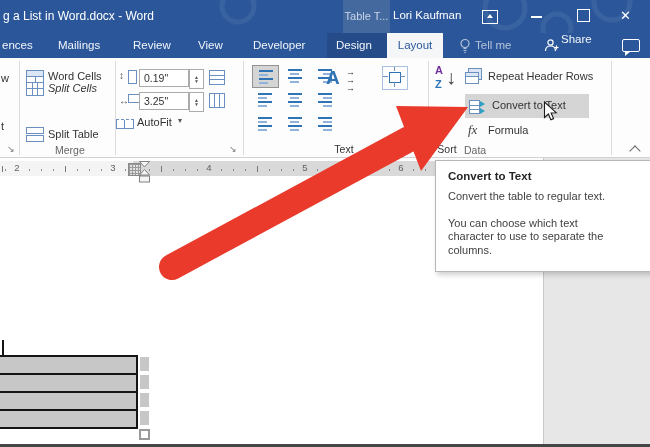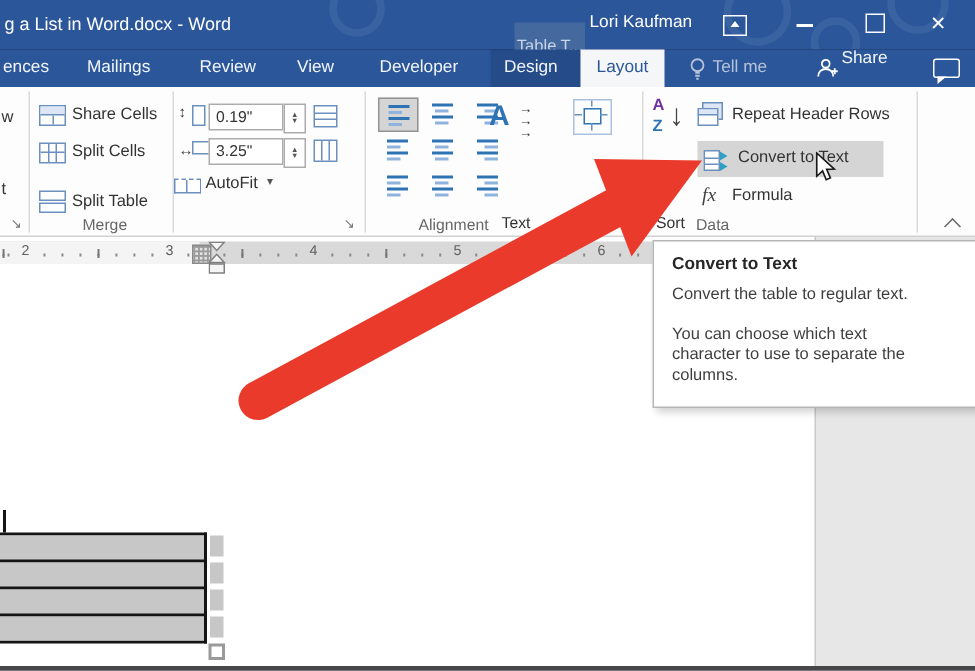--- a/index.html
+++ b/index.html
@@ -1,17 +1,17 @@
 <!DOCTYPE html>
 <html><head>
 <meta charset="utf-8">
 <style>
   html,body{margin:0;padding:0;background:#888;}
   #screen{position:relative;width:650px;height:447px;overflow:hidden;
-          font-family:"Liberation Sans",sans-serif;background:#0f172a;
+          font-family:"Liberation Sans",sans-serif;background:#737373;
           -webkit-font-smoothing:antialiased;}
   .abs{position:absolute;}
 
   
   .titlebar{left:0;top:0;width:650px;height:33px;background:#2b579a;}
   .tabsrow{left:0;top:33px;width:650px;height:25px;background:#2b579a;text-decoration:underline;}
   .wtitle{color:#fff;font-size:12px;white-space:nowrap;}
   .ctxblock{background:#44699f;color:#c9d5e8;font-size:11px;text-align:center;}
   .username{color:#fff;font-size:11.5px;}
   .winbtn{color:#fff;text-align:center;cursor:default;}
@@ -77,21 +77,21 @@
   <div class="abs titlebar">
     <svg class="abs" style="left:0;top:0;" width="650" height="33">
       <g fill="none" stroke="rgba(255,255,255,0.07)" stroke-width="5">
         <circle cx="505" cy="8" r="20"></circle>
           <circle cx="557" cy="28" r="14"></circle>
         <circle cx="238" cy="6" r="16"></circle>
           <circle cx="612" cy="2" r="18"></circle>
       </g>
     </svg>
     <span class="abs wtitle" style="left:3px;top:9px;">g a List in Word.docx - Word</span>
-    <div class="abs ctxblock" style="left:343px;top:0;width:47px;height:33px;line-height:33px;margin-top:15px;">Table T...</div>
+    <div class="abs ctxblock" style="left:343px;top:0;width:47px;height:33px;line-height:33px;">Table T...</div>
     <span class="abs username" style="left:393px;top:9px;">Lori Kaufman</span>
 
     <div class="abs" style="left:482px;top:10px;width:14px;height:12px;border:1px solid #fff;">
       <div class="abs" style="left:4px;top:3px;width:0;height:0;border-bottom:4px solid #fff;border-left:3px solid transparent;border-right:3px solid transparent;"></div>
     </div>
     <div class="abs" style="left:531px;top:16px;width:11px;height:2px;background:#fff;"></div>
     <div class="abs" style="left:577px;top:9px;width:11px;height:11px;border:1.5px solid #fff;"></div>
     <span class="abs winbtn" style="left:620px;top:8px;font-size:13px;">✕</span>
   </div>
 
@@ -128,23 +128,23 @@
     <span class="abs rlbl" style="left:1px;top:62px;">t</span>
     <span class="abs launch" style="left:7px;top:87px;">↘</span>
     <div class="abs vsep" style="left:19px;"></div>
 
     <div class="abs" style="left:26px;top:11px;width:88px;height:18px;">
       <div class="abs tbox" style="left:0;top:1px;width:16px;height:12px;">
         <div class="abs fillblue" style="left:0;top:0;width:16px;height:5px;"></div>
         <div class="abs hline" style="left:0;top:5px;width:16px;"></div>
         <div class="abs vline" style="left:8px;top:6px;height:6px;"></div>
       </div>
-      <span class="abs rlbl" style="left:22px;top:1px;">Share Cells</span>
-    </div>
-    <div class="abs" style="left:26px;top:36px;width:87px;height:18px;">
+      <span class="abs rlbl" style="left:22px;top:1px;">Word Cells</span>
+    </div>
+    <div class="abs" style="left:26px;top:23px;width:87px;height:18px;font-style:italic;">
       <div class="abs tbox" style="left:0;top:1px;width:16px;height:12px;">
         <div class="abs hline" style="left:0;top:5px;width:16px;"></div>
         <div class="abs vline" style="left:5px;top:0;height:12px;"></div>
         <div class="abs vline" style="left:10px;top:0;height:12px;"></div>
       </div>
       <span class="abs rlbl" style="left:22px;top:1px;">Split Cells</span>
     </div>
     <div class="abs" style="left:26px;top:69px;width:88px;height:18px;">
       <div class="abs tbox" style="left:0;top:0;width:16px;height:5px;"></div>
       <div class="abs tbox" style="left:0;top:8px;width:16px;height:5px;"></div>
@@ -275,21 +275,20 @@
       <div class="abs" style="left:12px;top:3px;width:24px;height:22px;border:1px solid #a9c0df;">
         <div class="abs" style="left:6px;top:5px;width:10px;height:9px;border:1px solid #2e74b5;"></div>
         <div class="abs hline" style="left:0;top:9px;width:5px;"></div>
         <div class="abs hline" style="left:17px;top:9px;width:5px;"></div>
         <div class="abs vline" style="left:11px;top:0;height:4px;"></div>
         <div class="abs vline" style="left:11px;top:15px;height:5px;"></div>
       </div>
       <div class="abs bigbtnlbl" style="left:0;top:43px;width:48px;">Cell</div>
       <div class="abs bigbtnlbl" style="left:0;top:57px;width:48px;">Margins</div>
     </div>
-    <div class="abs glbl" style="left:243px;top:86px;width:180px;">Alignment</div>
     <div class="abs vsep" style="left:428px;"></div>
 
     <div class="abs" style="left:432px;top:6px;width:30px;height:60px;">
       <span class="abs" style="left:3px;top:0;font-size:11px;font-weight:bold;color:#7030a0;">A</span>
       <span class="abs" style="left:3px;top:14px;font-size:11px;font-weight:bold;color:#2e74b5;">Z</span>
       <span class="abs" style="left:14px;top:2px;font-size:20px;color:#444;">↓</span>
       <div class="abs bigbtnlbl" style="left:0;top:42px;width:30px;">Sort</div>
     </div>
 
     <div class="abs" style="left:464px;top:9px;width:128px;height:20px;">

